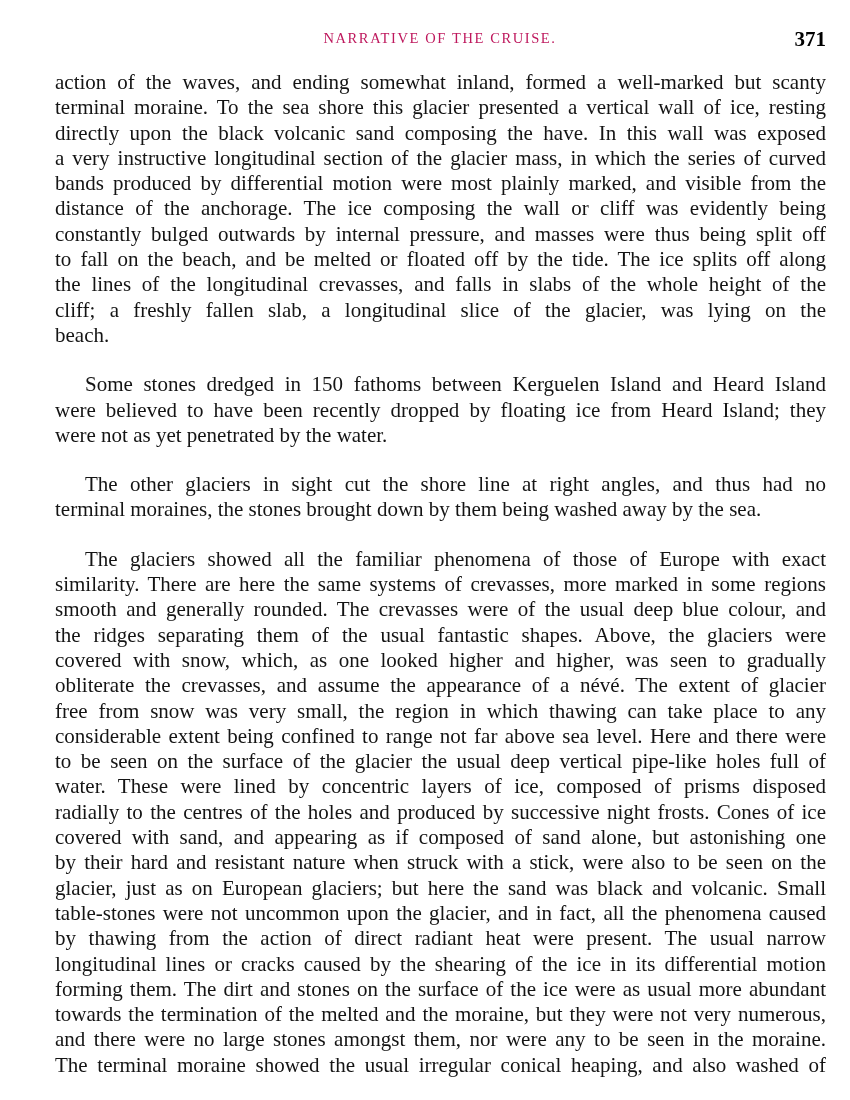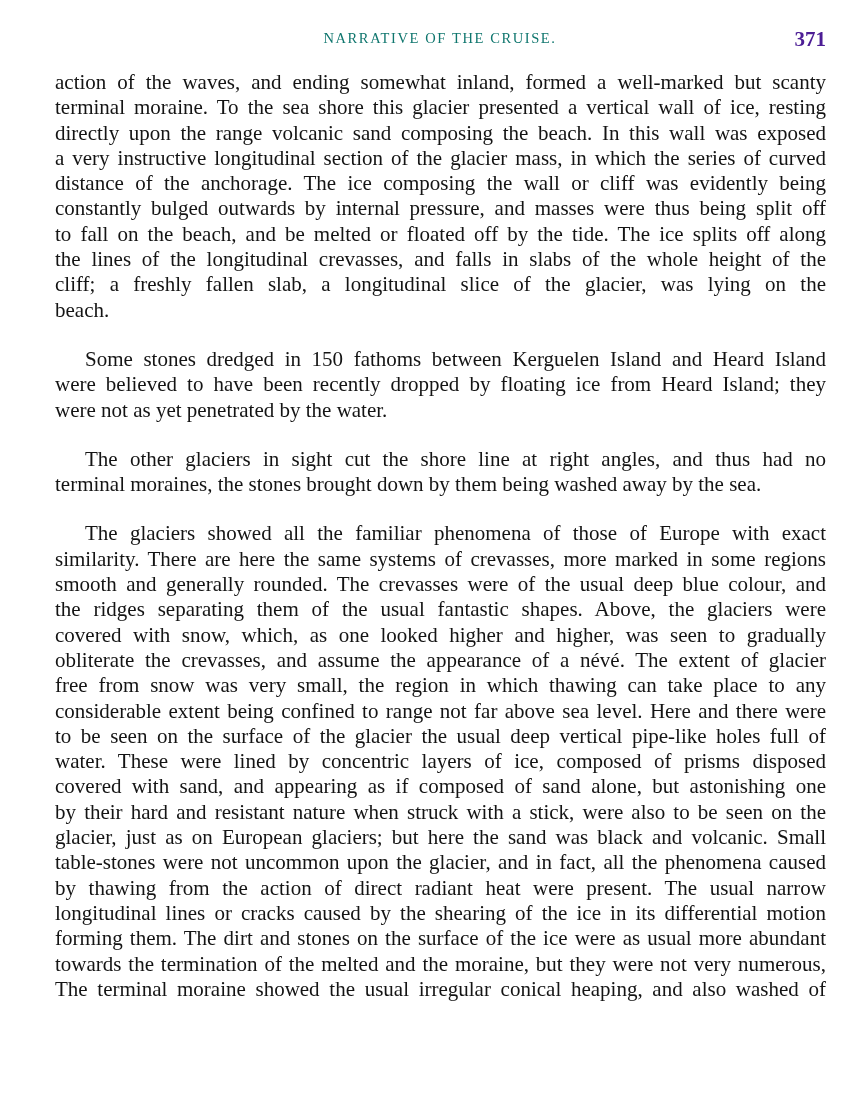--- a/index.html
+++ b/index.html
@@ -1,38 +1,39 @@
 <!DOCTYPE html>
 <html><head>
 <meta charset="utf-8">
 <style>
   html, body { margin: 0; padding: 0; background: #ffffff; }
   body { width: 850px; height: 1100px; position: relative; overflow: hidden; }
   .page { position: absolute; left: 0; top: 0; width: 850px; height: 1100px; background: #ffffff; color: #141414; font-family: "Liberation Serif", "DejaVu Serif", serif; }
   .running-head { position: absolute; top: 27px; left: 0; width: 850px; height: 22px; }
-  .running-title { position: absolute; left: 285px; width: 310px; text-align: center; top: 3px; font-size: 14.5px; letter-spacing: 1.6px; color: #0f766e; }
-  .page-number { position: absolute; right: 24px; top: 0; font-size: 21px; font-weight: bold; color: #4c1d95; }
+  .running-title { position: absolute; left: 285px; width: 310px; text-align: center; top: 3px; font-size: 14.5px; letter-spacing: 1.6px; color: #be185d; }
+  .page-number { position: absolute; right: 24px; top: 0; font-size: 21px; font-weight: bold; color: #000000; }
   .body-text { position: absolute; left: 55px; top: 70px; width: 771px; }
   .line { height: 25.3px; line-height: 25.3px; font-size: 21px; white-space: nowrap; text-align: justify; text-align-last: justify; overflow: hidden; }
   .line.last { text-align-last: left; }
   .line.indent { padding-left: 30px; margin-top: 24px; }
 </style>
 </head>
 <body>
 
 <div class="page">
   <div class="running-head">
     <span class="running-title">NARRATIVE OF THE CRUISE.</span>
     <span class="page-number">371</span>
   </div>
   <div class="body-text" id="body-text">
       <div class="line">action of the waves, and ending somewhat inland, formed a well-marked but scanty</div>
       <div class="line">terminal moraine.  To the sea shore this glacier presented a vertical wall of ice, resting</div>
-      <div class="line">directly upon the range volcanic sand composing the beach.  In this wall was exposed</div>
+      <div class="line">directly upon the black volcanic sand composing the have.  In this wall was exposed</div>
       <div class="line">a very instructive longitudinal section of the glacier mass, in which the series of curved</div>
+      <div class="line">bands produced by differential motion were most plainly marked, and visible from the</div>
       <div class="line">distance of the anchorage.  The ice composing the wall or cliff was evidently being</div>
       <div class="line">constantly bulged outwards by internal pressure, and masses were thus being split off</div>
       <div class="line">to fall on the beach, and be melted or floated off by the tide.  The ice splits off along</div>
       <div class="line">the lines of the longitudinal crevasses, and falls in slabs of the whole height of the</div>
       <div class="line">cliff; a freshly fallen slab, a longitudinal slice of the glacier, was lying on the</div>
       <div class="line last">beach.</div>
       <div class="line indent">Some stones dredged in 150 fathoms between Kerguelen Island and Heard Island</div>
       <div class="line">were believed to have been recently dropped by floating ice from Heard Island; they</div>
       <div class="line last">were not as yet penetrated by the water.</div>
       <div class="line indent">The other glaciers in sight cut the shore line at right angles, and thus had no</div>
@@ -40,23 +41,25 @@
       <div class="line indent">The glaciers showed all the familiar phenomena of those of Europe with exact</div>
       <div class="line">similarity.  There are here the same systems of crevasses, more marked in some regions</div>
       <div class="line">smooth and generally rounded.  The crevasses were of the usual deep blue colour, and</div>
       <div class="line">the ridges separating them of the usual fantastic shapes.  Above, the glaciers were</div>
       <div class="line">covered with snow, which, as one looked higher and higher, was seen to gradually</div>
       <div class="line">obliterate the crevasses, and assume the appearance of a névé.  The extent of glacier</div>
       <div class="line">free from snow was very small, the region in which thawing can take place to any</div>
       <div class="line">considerable extent being confined to range not far above sea level.  Here and there were</div>
       <div class="line">to be seen on the surface of the glacier the usual deep vertical pipe-like holes full of</div>
       <div class="line">water.  These were lined by concentric layers of ice, composed of prisms disposed</div>
+      <div class="line">radially to the centres of the holes and produced by successive night frosts.  Cones of ice</div>
       <div class="line">covered with sand, and appearing as if composed of sand alone, but astonishing one</div>
       <div class="line">by their hard and resistant nature when struck with a stick, were also to be seen on the</div>
       <div class="line">glacier, just as on European glaciers; but here the sand was black and volcanic.  Small</div>
       <div class="line">table-stones were not uncommon upon the glacier, and in fact, all the phenomena caused</div>
       <div class="line">by thawing from the action of direct radiant heat were present.  The usual narrow</div>
       <div class="line">longitudinal lines or cracks caused by the shearing of the ice in its differential motion</div>
       <div class="line">forming them.  The dirt and stones on the surface of the ice were as usual more abundant</div>
       <div class="line">towards the termination of the melted and the moraine, but they were not very numerous,</div>
+      <div class="line">and there were no large stones amongst them, nor were any to be seen in the moraine.</div>
       <div class="line">The terminal moraine showed the usual irregular conical heaping, and also washed of</div>
     </div>
 </div>
 
 </body></html>

